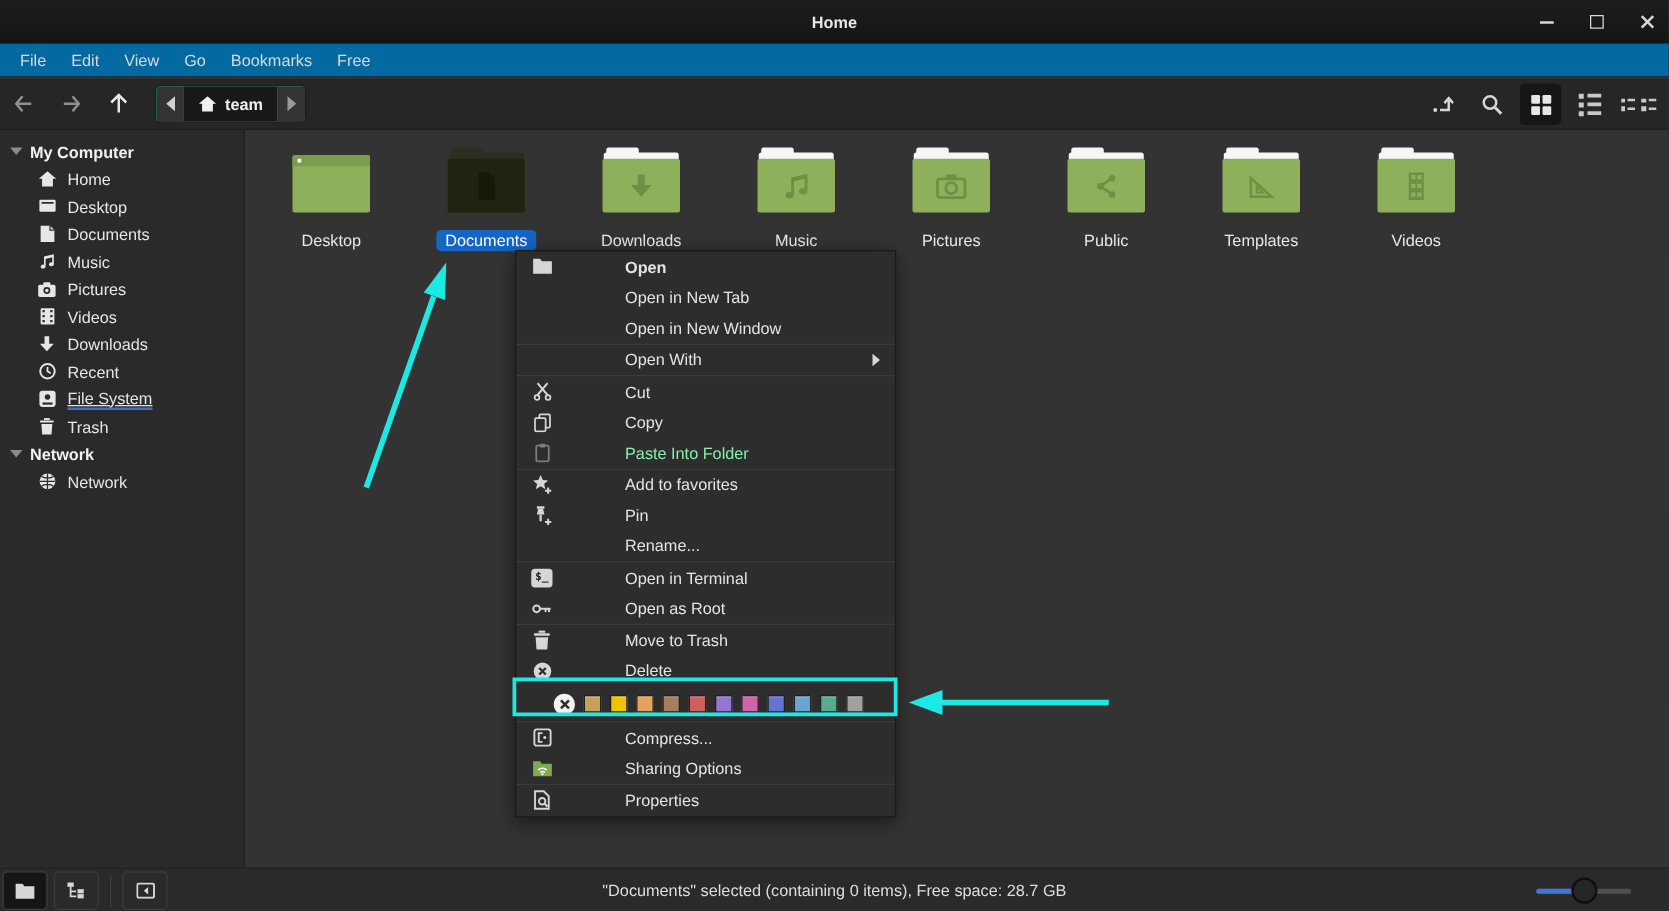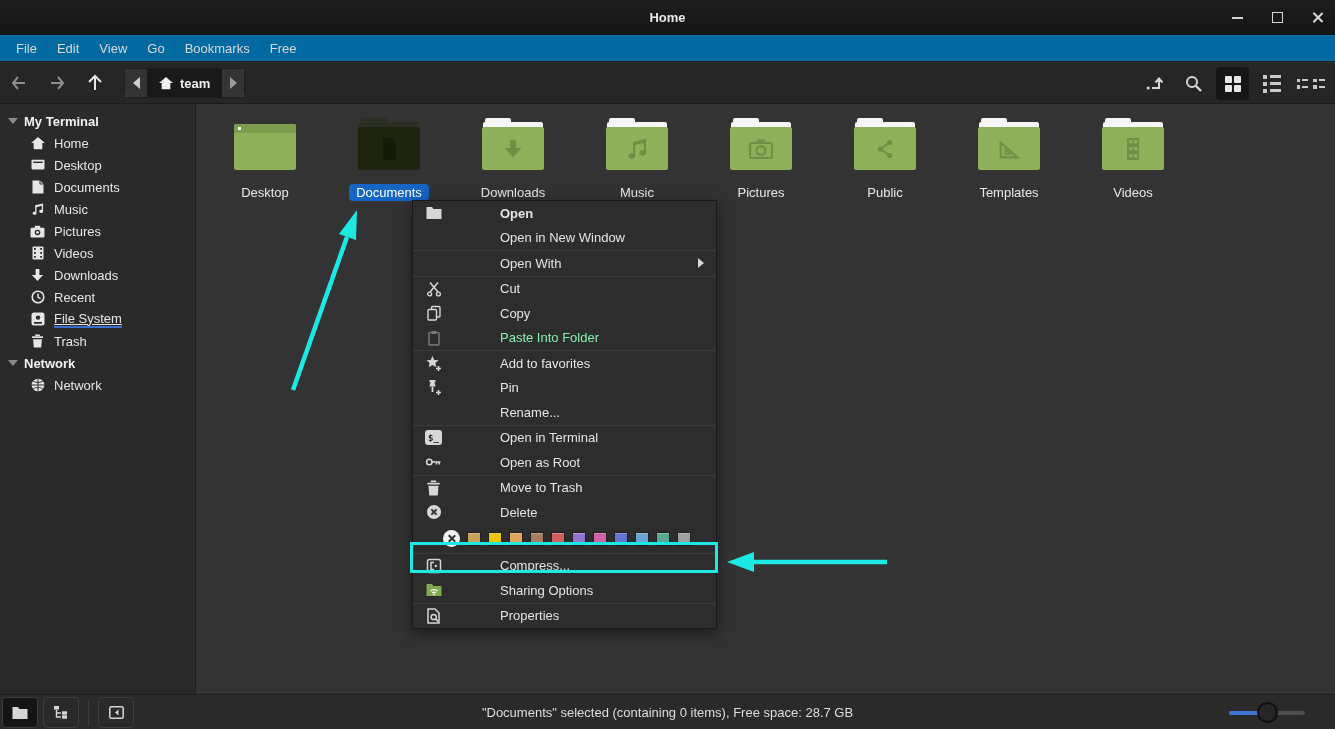--- a/index.html
+++ b/index.html
@@ -222,21 +222,21 @@
             <i></i>
             <i></i>
           </span>
       </div>
     </div>
   </div>
 
   <div id="sidebar">
     <div class="srow section">
       <span class="exp"></span>
-      <span class="slabel">My Terminal</span>
+      <span class="slabel">My Computer</span>
     </div>
     <div class="srow">
       <span class="sicon">
           <svg width="14" height="13" viewBox="0 0 16 15">
             <path d="M8 0 L16 7 H13 V14 H3 V7 H0 Z" fill="#e6e6e6"></path>
           </svg>
         </span>
       <span class="slabel">Home</span>
     </div>
     <div class="srow">
@@ -451,20 +451,23 @@
   </div>
 
   <div id="ctxmenu">
     <div class="mi">
       <span class="mic">
           <svg width="16" height="14" viewBox="0 0 16 14">
             <path d="M0.5 1 H6 L7.5 3 H15.5 V13 H0.5 Z" fill="#d6d6d6"></path>
           </svg>
         </span>
       <span class="mlabel bold">Open</span>
+    </div>
+    <div class="mi noicon">
+      <span class="mlabel">Open in New Tab</span>
     </div>
     <div class="mi noicon">
       <span class="mlabel">Open in New Window</span>
     </div>
     <div class="msep"></div>
     <div class="mi noicon">
       <span class="mlabel">Open With</span>
       <span class="subarrow"></span>
     </div>
     <div class="msep"></div>

